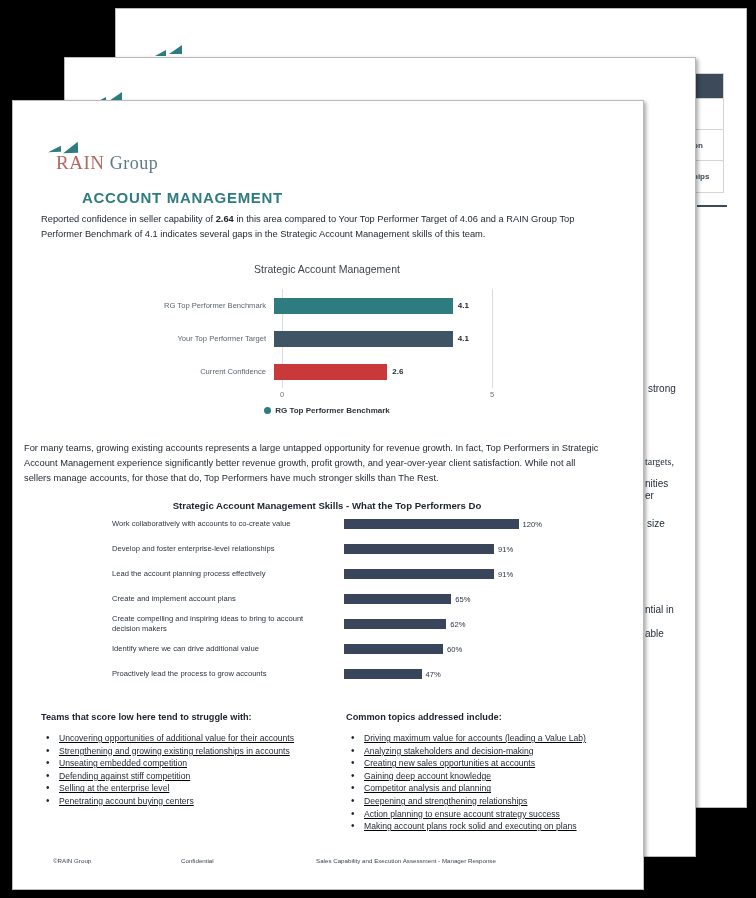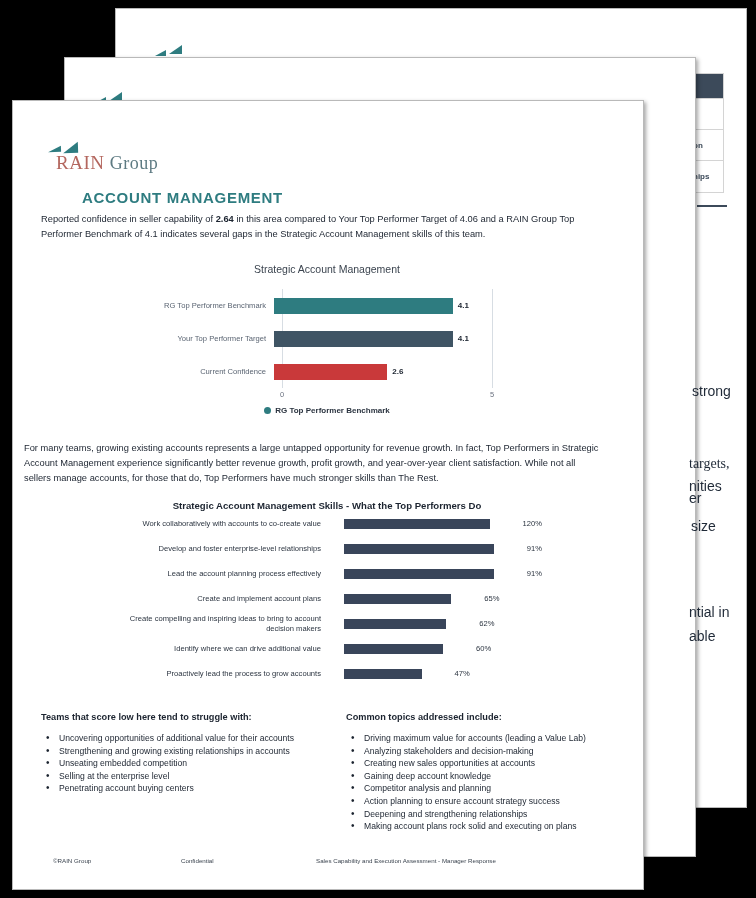--- a/index.html
+++ b/index.html
@@ -96,25 +96,24 @@
   }
   .frag-dots {
     position: absolute; left: 690px; top: 262px; z-index: 2;
     font-size: 7px; color: #7a8fa8; line-height: 9px;
   }
 
   
   .frag-txt {
     position: absolute;
     z-index: 3;
-    font-size: 14px;
+    font-size: 10px;
     color: #1f2937;
     white-space: nowrap;
     font-family: "Liberation Sans", sans-serif;
-    margin-left: 44px;
   }
 
   
   .content {
     position: absolute;
     left: 12px;
     top: 100px;
     width: 632px;
     height: 790px;
     z-index: 4;
@@ -294,31 +293,30 @@
     margin-top: 2px;
     margin-bottom: 12px;
   }
   .c2-row {
     display: flex;
     align-items: center;
     height: 25px;
   }
   .c2-label {
     width: 232px;
-    text-align: right;
+    text-align: left;
     padding-right: 23px;
     font-size: 7.6px;
     color: #2b3440;
     line-height: 9.5px;
   }
   .c2-track {
     flex: 1;
     display: flex;
-    align-items: center;
-    gap: 29px;
+    align-items: flex-end;
   }
   .c2-bar {
     height: 10px;
     background: #39455a;
   }
   .c2-val {
     font-size: 7.6px;
     color: #2b3440;
     margin-left: 4px;
     white-space: nowrap;
@@ -335,20 +333,21 @@
   }
   .list-col { width: 280px; }
   .list-head {
     font-size: 9.2px;
     font-weight: bold;
     color: #1c2430;
     margin-bottom: 11px;
   }
   .list-col ul {
     list-style: none;
+    text-decoration: underline;
   }
   .list-col li {
     position: relative;
     padding-left: 18px;
     font-size: 8.6px;
     line-height: 11.6px;
     color: #1c2430;
     margin-bottom: 1px;
   }
   .list-col li::before {
@@ -519,34 +518,35 @@
       </div>
     </div>
 
     <div class="lists">
       <div class="list-col">
         <div class="list-head">Teams that score low here tend to struggle with:</div>
         <ul>
           <li>Uncovering opportunities of additional value for their accounts</li>
           <li>Strengthening and growing existing relationships in accounts</li>
           <li>Unseating embedded competition</li>
+          <li>Defending against stiff competition</li>
           <li>Selling at the enterprise level</li>
           <li>Penetrating account buying centers</li>
         </ul>
       </div>
       <div class="list-col">
         <div class="list-head">Common topics addressed include:</div>
         <ul>
           <li>Driving maximum value for accounts (leading a Value Lab)</li>
           <li>Analyzing stakeholders and decision-making</li>
           <li>Creating new sales opportunities at accounts</li>
           <li>Gaining deep account knowledge</li>
           <li>Competitor analysis and planning</li>
+          <li>Deepening and strengthening relationships</li>
           <li>Action planning to ensure account strategy success</li>
-          <li>Deepening and strengthening relationships</li>
           <li>Making account plans rock solid and executing on plans</li>
         </ul>
       </div>
     </div>
 
     <div class="footer">
       <span class="f1">©RAIN Group</span>
       <span class="f2">Confidential</span>
       <span class="f3">Sales Capability and Execution Assessment - Manager Response</span>
     </div>

